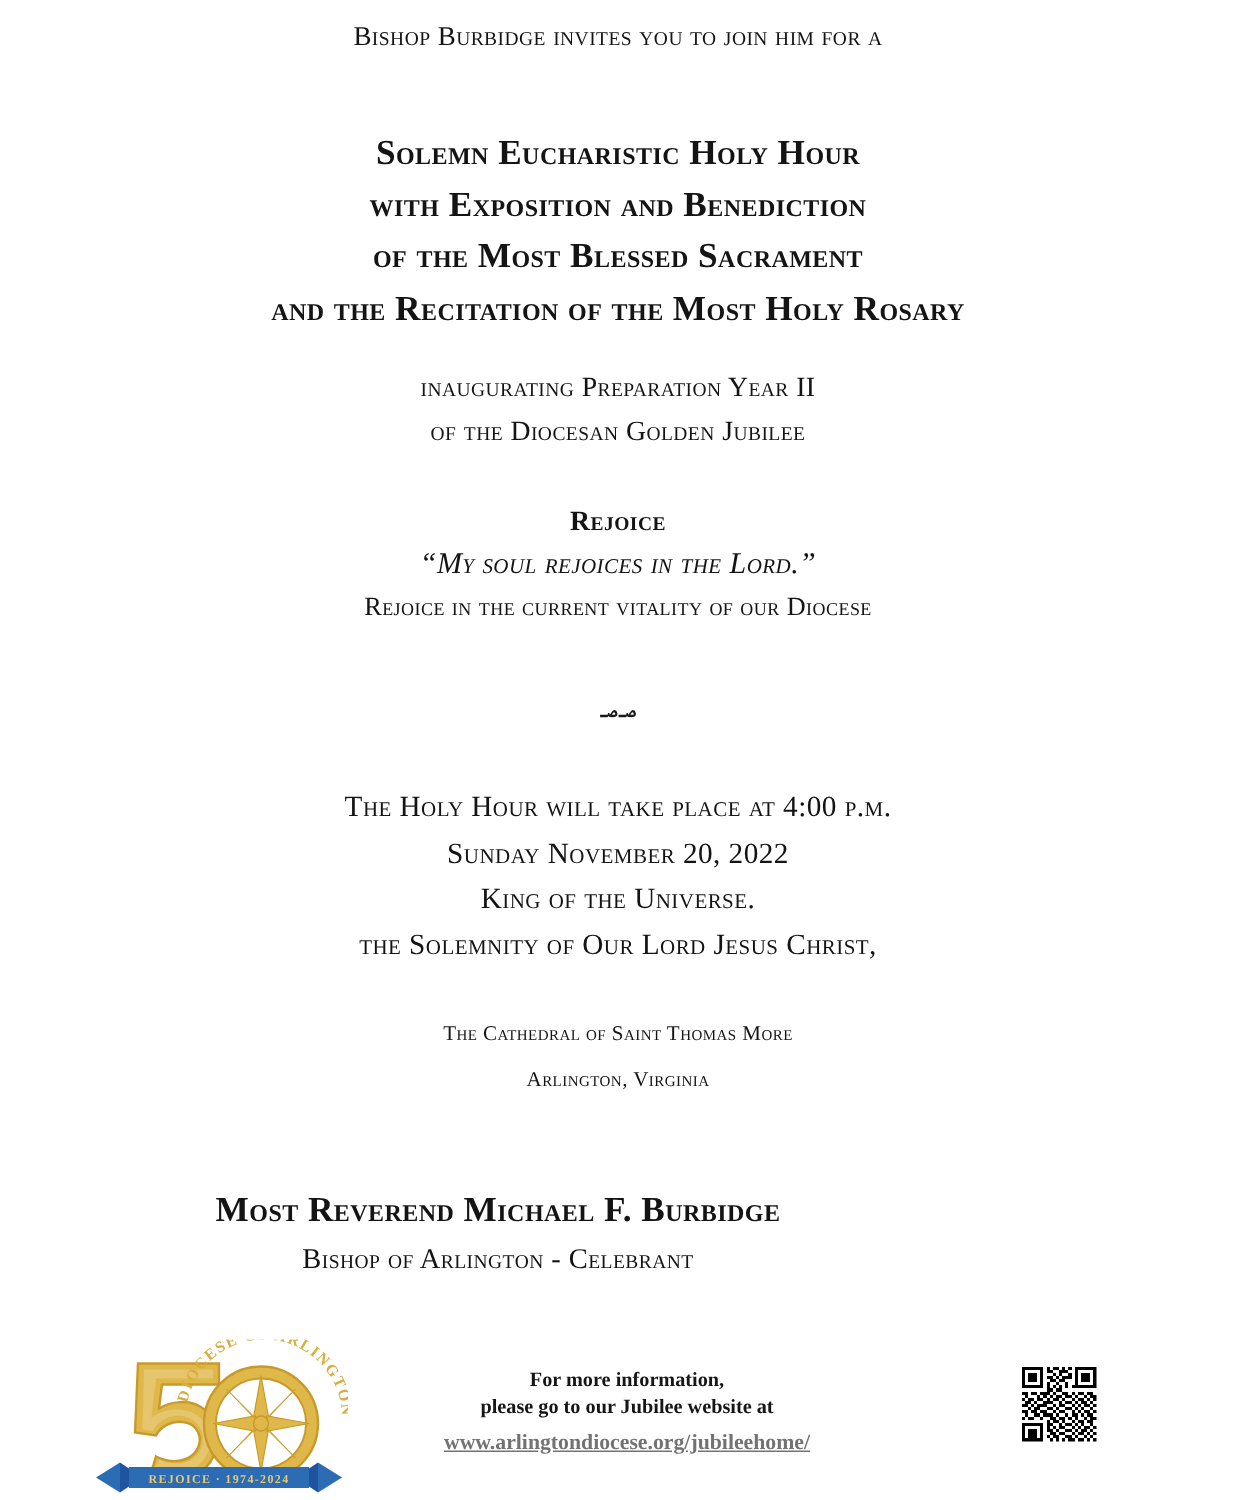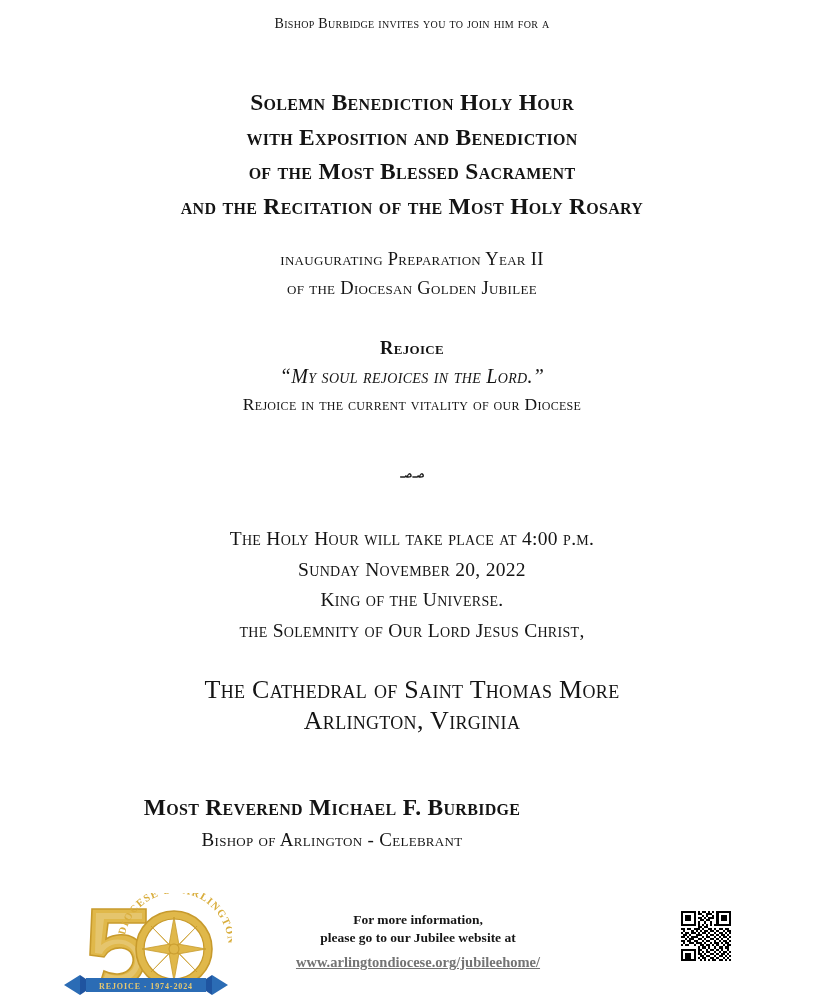--- a/index.html
+++ b/index.html
@@ -30,21 +30,21 @@
     letter-spacing: 0.3px;
   }
   .line { display: block; white-space: nowrap; }
 
   
   .lead {
     position: absolute;
     top: 12px;
     left: 0;
     width: 824px;
-    font-size: 14px;
+    font-size: 18px;
     line-height: 24px;
   }
 
   
   .title-block {
     position: absolute;
     top: 85px;
     left: 0;
     width: 824px;
     font-weight: bold;
@@ -107,21 +107,21 @@
     font-size: 19.5px;
     line-height: 30.5px;
   }
 
   
   .venue-block {
     position: absolute;
     top: 675px;
     left: 0;
     width: 824px;
-    font-size: 26px;
+    font-size: 14px;
     line-height: 30.5px;
   }
 
   
   .celebrant-block {
     position: absolute;
     top: 791px;
     left: 0;
     width: 664px;
   }
@@ -179,21 +179,21 @@
 </head>
 <body>
 
 <div class="page">
 
   <div class="lead sc">
     <span class="line">Bishop Burbidge invites you to join him for a</span>
   </div>
 
   <div class="title-block sc">
-    <span class="line">Solemn Benediction Holy Hour</span>
+    <span class="line">Solemn Eucharistic Holy Hour</span>
     <span class="line">with Exposition and Benediction</span>
     <span class="line">of the Most Blessed Sacrament</span>
     <span class="line">and the Recitation of the Most Holy Rosary</span>
   </div>
 
   <div class="inaugurate-block sc">
     <span class="line">inaugurating Preparation Year II</span>
     <span class="line">of the Diocesan Golden Jubilee</span>
   </div>
 

